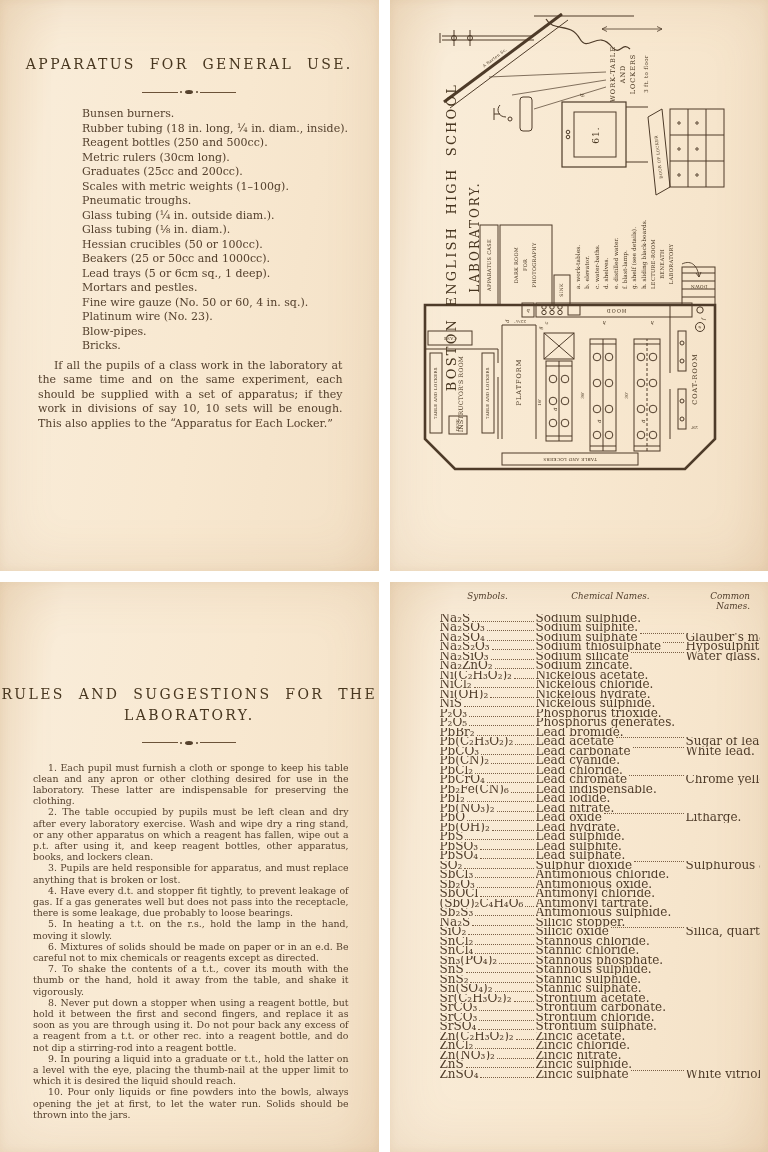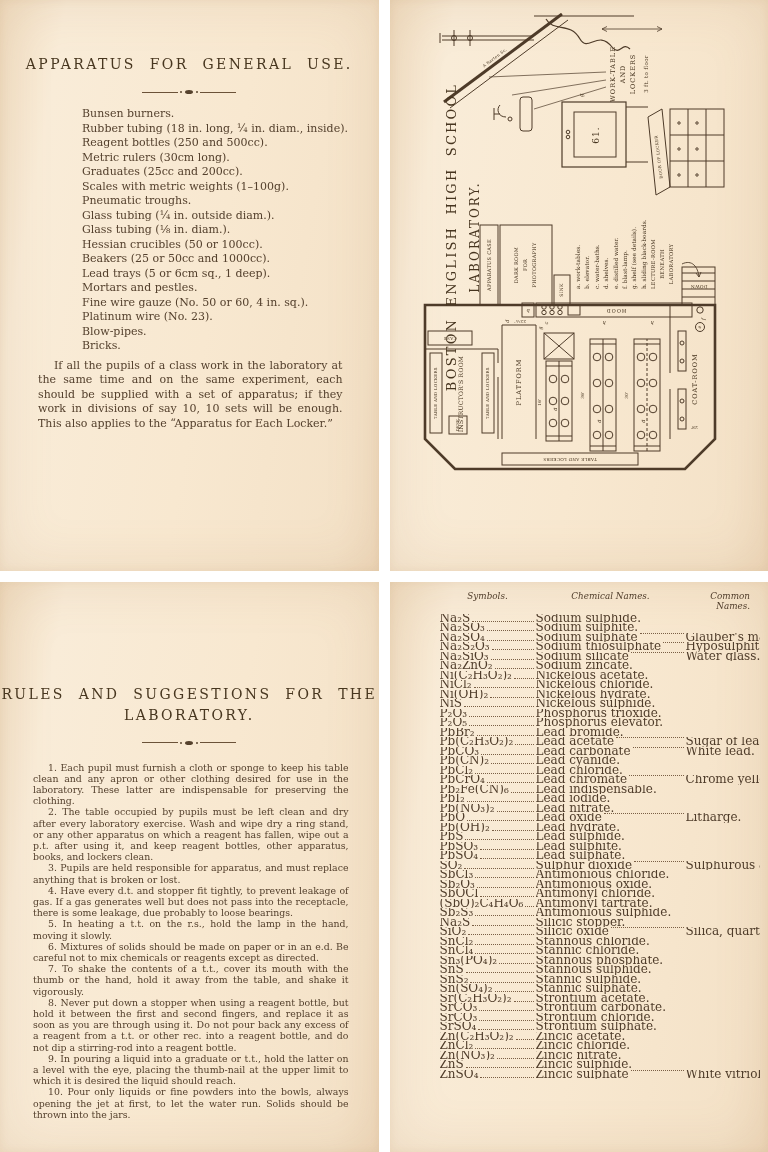--- a/index.html
+++ b/index.html
@@ -439,21 +439,21 @@
           </span>
           <span class="co"></span>
         </div>
 
         <div class="srow">
           <span class="sy">
             <span class="t">P₂O₅</span>
             <span class="dots"></span>
           </span>
           <span class="ch">
-            <span class="t">Phosphorus elevator.</span>
+            <span class="t">Phosphorus generates.</span>
           </span>
           <span class="co"></span>
         </div>
 
         <div class="srow">
           <span class="sy">
             <span class="t">PbBr₂</span>
             <span class="dots"></span>
           </span>
           <span class="ch">

